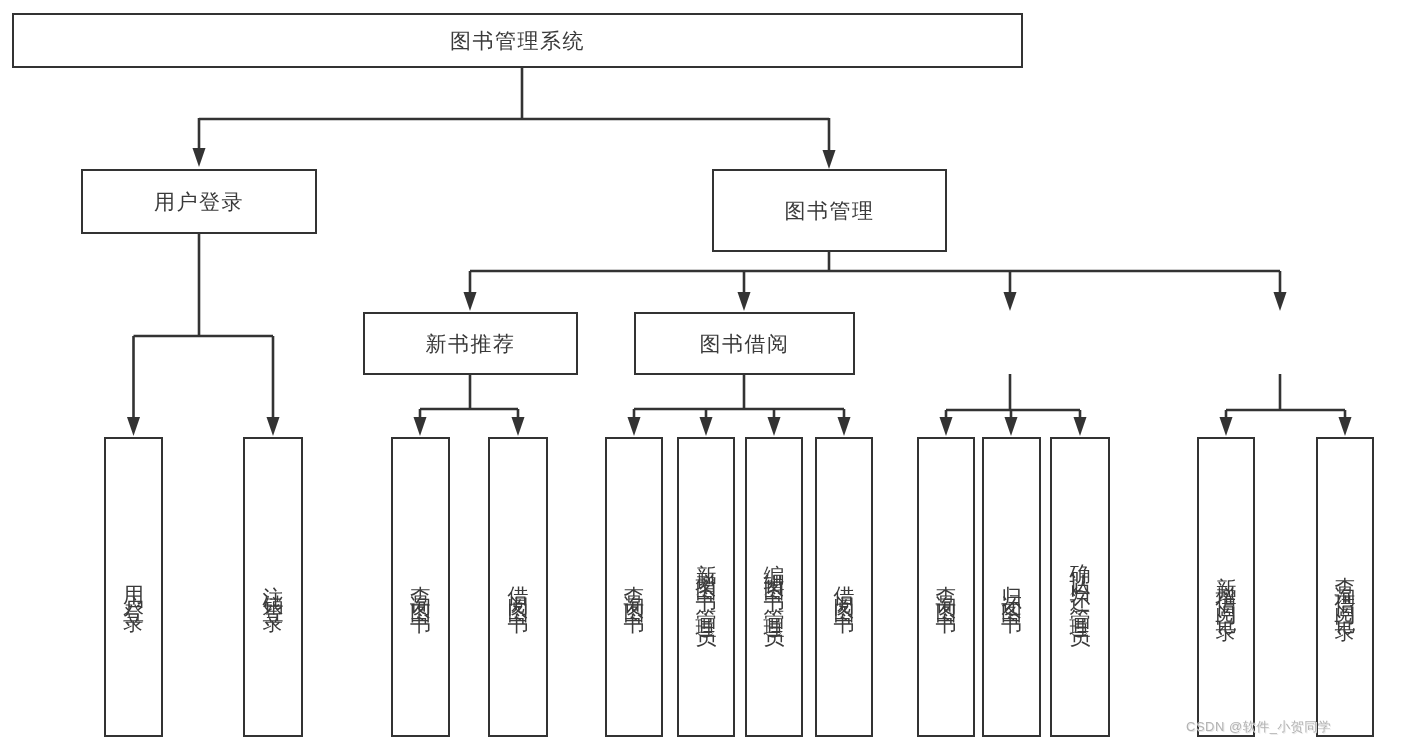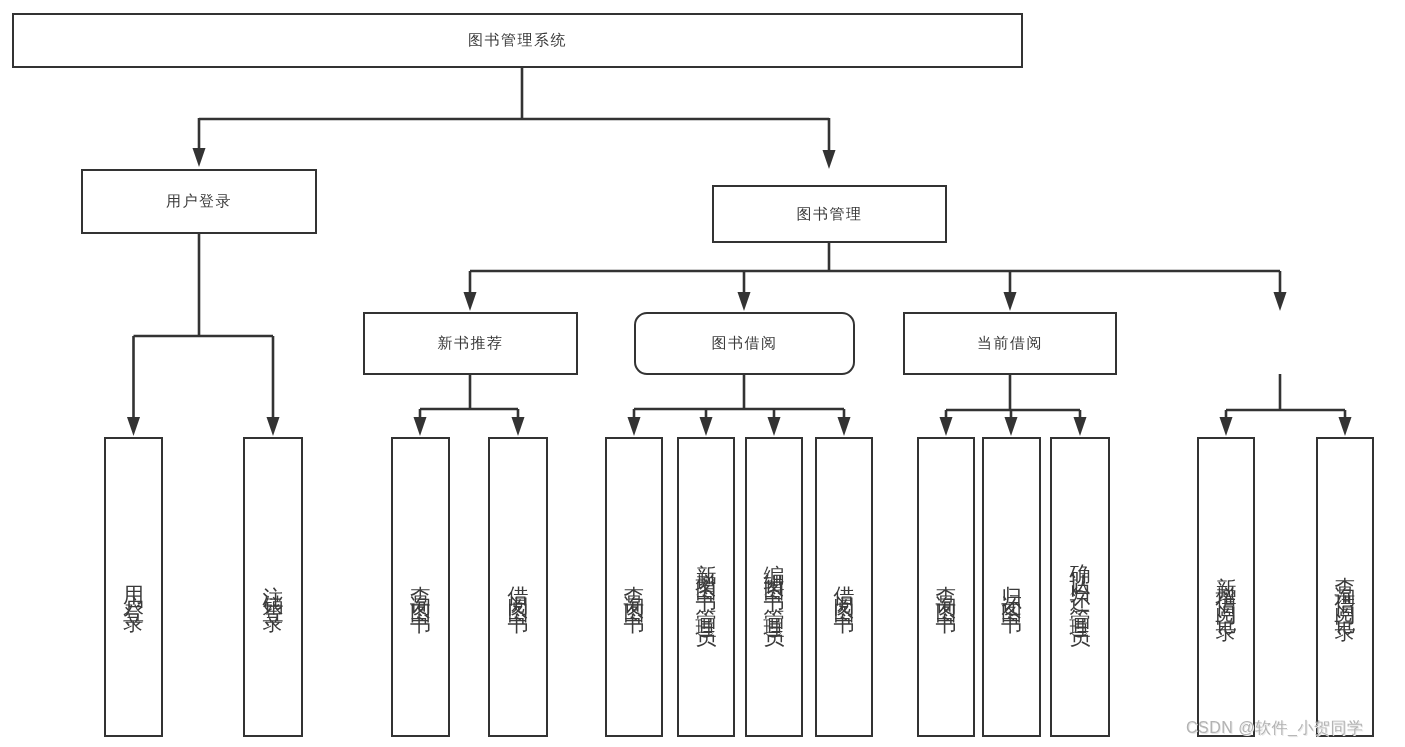--- a/index.html
+++ b/index.html
@@ -17,21 +17,21 @@
     pointer-events: none;
   }
   .node {
     position: absolute;
     box-sizing: border-box;
     border: 2.5px solid #333333;
     background: #ffffff;
     display: flex;
     align-items: center;
     justify-content: center;
-    font-size: 15px;
+    font-size: 21px;
     letter-spacing: 1.5px;
     color: #3a3a3a;
   }
   .leaf {
     position: absolute;
     box-sizing: border-box;
     border: 2.5px solid #333333;
     background: #ffffff;
     top: 437px;
     height: 300px;
@@ -45,21 +45,21 @@
     font-size: 21px;
     letter-spacing: 9px;
     color: #3a3a3a;
     white-space: nowrap;
   }
   .watermark {
     position: absolute;
     left: 1186px;
     top: 718px;
     width: 212px;
-    font-size: 16px;
+    font-size: 13px;
     color: #b3b3b3;
     letter-spacing: 0.5px;
     white-space: nowrap;
     text-shadow: 1px 1px 0 #e9e9e9;
     z-index: 5;
   }
 </style>
 </head>
 <body>
 
@@ -123,25 +123,24 @@
     <path d="M1226 410 H1345"></path>
     <path d="M1226 410 V421"></path>
     <path d="M1345 410 V421"></path>
     <polygon points="1219.5,417 1232.5,417 1226,436" fill="#333333" stroke="none"></polygon>
     <polygon points="1338.5,417 1351.5,417 1345,436" fill="#333333" stroke="none"></polygon>
   </svg>
 
   <div class="node" style="left:12px; top:13px; width:1011px; height:55px;">图书管理系统</div>
 
   <div class="node" style="left:81px; top:169px; width:236px; height:65px;">用户登录</div>
-  <div class="node" style="left:712px; top:169px; width:235px; height:58px;margin-top:16px;">图书管理</div>
+  <div class="node" style="left:712px; top:169px; width:235px; height:83px;">图书管理</div>
 
   <div class="node" style="left:363px; top:312px; width:215px; height:63px;text-align:right;">新书推荐</div>
-  <div class="node" style="left:634px; top:312px; width:221px; height:63px;border-radius:13px;">图书借阅</div>
-  <div class="node" style="left:903px; top:312px; width:214px; height:63px;">当前借阅</div>
+  <div class="node" style="left:634px; top:312px; width:221px; height:63px;">图书借阅</div>
 
   <div class="leaf" style="left:104px; width:59px;">
     <span>用户登录</span>
   </div>
   <div class="leaf" style="left:243px; width:60px;">
     <span>注销登录</span>
   </div>
 
   <div class="leaf" style="left:391px; width:59px;">
     <span>查询图书</span>

